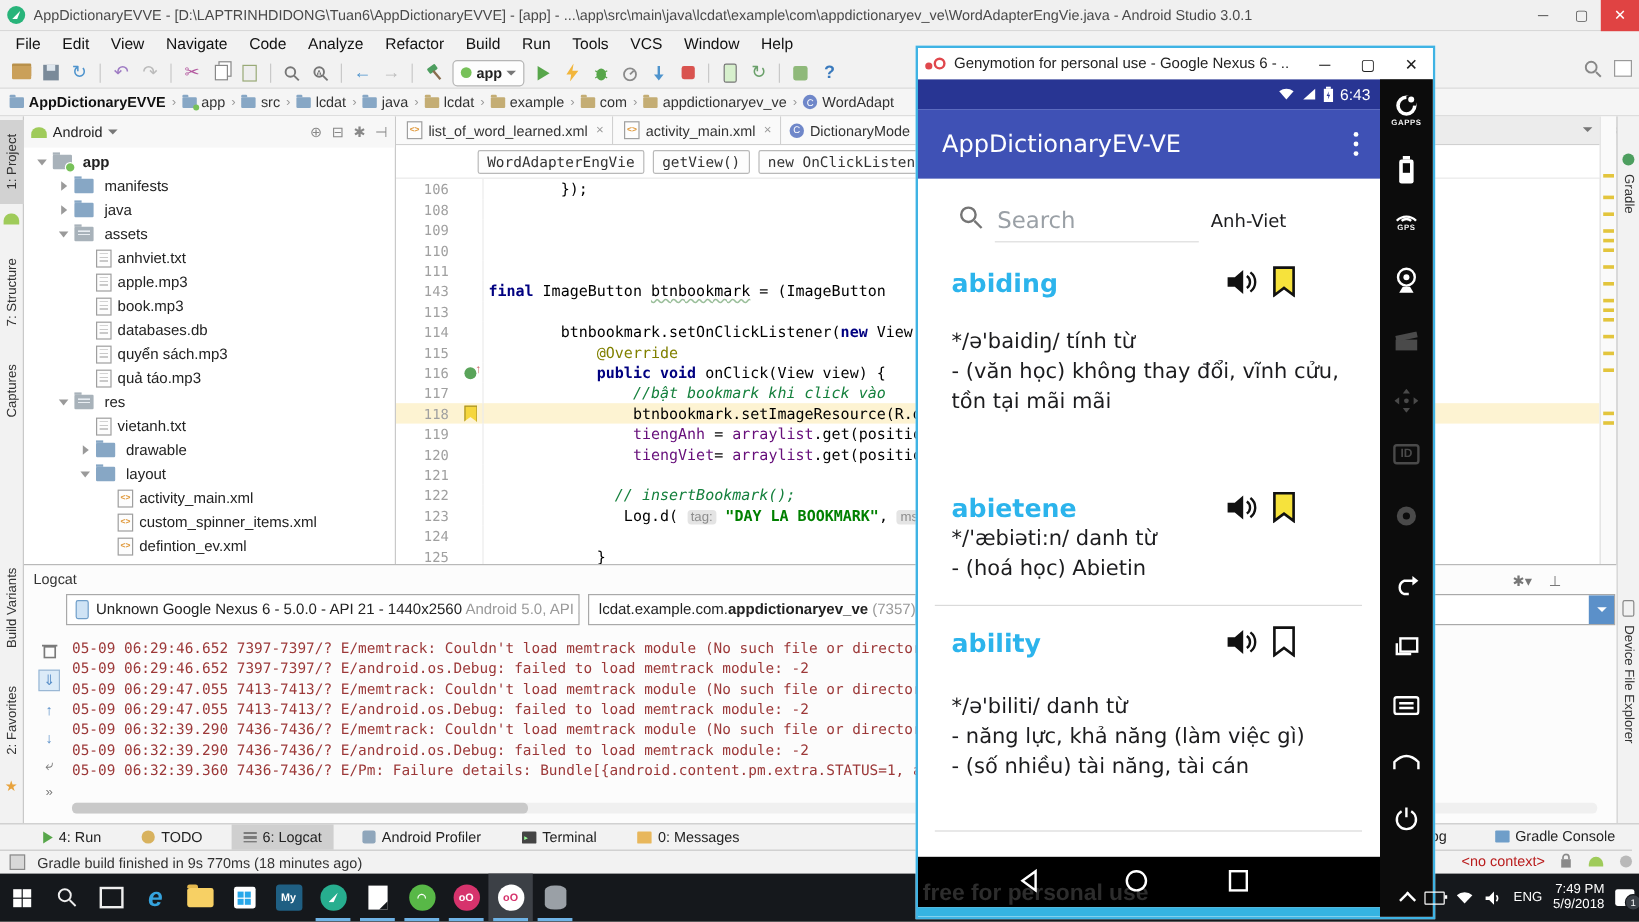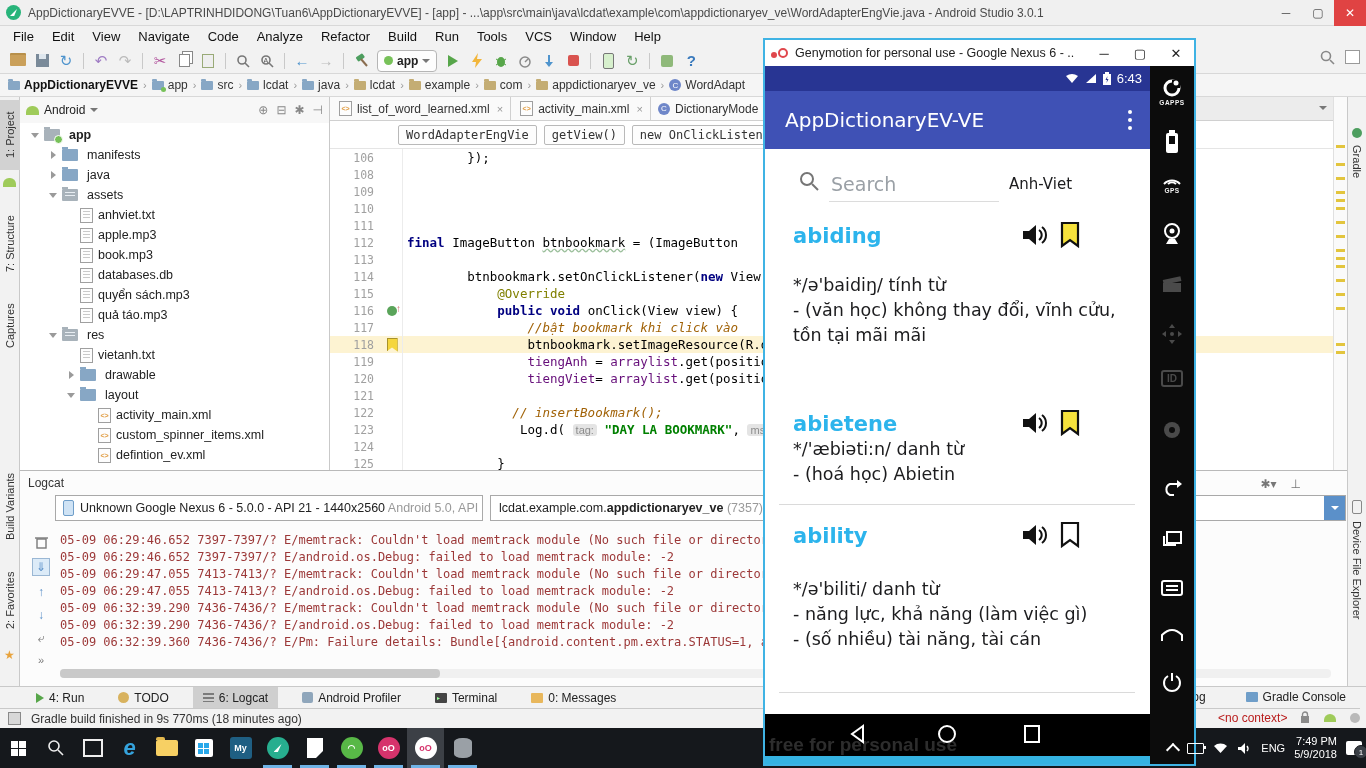--- a/index.html
+++ b/index.html
@@ -81,21 +81,21 @@
   .chipbar{left:330px;top:121px;width:1017px;height:28px;background:#fff;display:flex;align-items:center;gap:7px;
            padding-left:68px;box-sizing:border-box;border-bottom:1px solid #e5e5e5;}
   .chip{border:1px solid #b9b9b9;background:#fdfdfd;border-radius:2px;padding:2px 7px;
         font-family:"DejaVu Sans Mono",monospace;font-size:12px;color:#333;}
   .codearea{left:330px;top:149px;width:1003px;height:321px;background:#fff;overflow:hidden;}
   .crow{height:17px;display:flex;align-items:center;}
   .crow.hl{background:#fdf3d2;}
   .cnum{width:44px;text-align:right;padding-right:8px;color:#a0a0a0;font-family:"DejaVu Sans Mono",monospace;font-size:11.5px;flex:0 0 auto;}
   .cfold{width:20px;flex:0 0 auto;border-right:1px solid #ececec;align-self:stretch;display:flex;align-items:center;justify-content:center;}
   .ctext{white-space:pre;font-family:"DejaVu Sans Mono",monospace;font-size:12.5px;color:#000;padding-left:4px;}
-  .sk{color:#000080;font-weight:bold;} .sc{color:#a16207;font-style:italic;margin-top:12px;} .ss{color:#008000;font-weight:bold;}
+  .sk{color:#000080;font-weight:bold;} .sc{color:#15803d;font-style:italic;margin-top:12px;} .ss{color:#008000;font-weight:bold;}
   .sm{color:#660e7a;} .sa{color:#808000;} .su{text-decoration:underline wavy #9bbf9b;}
   .sh{background:#e4e4e4;color:#8c8c8c;border-radius:3px;padding:0 3px;font-size:11px;font-family:"Liberation Sans",sans-serif;}
   .ovr-ic{width:10px;height:10px;border-radius:50%;background:#5aa45a;position:relative;}
   .ovr-ic::after{content:"↑";position:absolute;left:9px;top:-3px;color:#c66;font-size:10px;}
   .bm-ic{width:9px;height:12px;background:#f5d63d;border:1px solid #a8922a;clip-path:polygon(0 0,100% 0,100% 100%,50% 72%,0 100%);}
   .stripe{left:1333px;top:97px;width:14px;height:373px;background:#fafafa;border-left:1px solid #e0e0e0;box-sizing:border-box;}
   .tick{position:absolute;left:2px;width:9px;height:3px;background:#e3c53d;}
   .rstrip{left:1347px;top:97px;width:19px;height:589px;background:#f2f2f2;border-left:1px solid #c9c9c9;box-sizing:border-box;}
 
   
@@ -544,21 +544,21 @@
         <span class="cnum">110</span>
         <span class="cfold"></span>
         <span class="ctext"><span></span></span>
       </div>
       <div class="crow">
         <span class="cnum">111</span>
         <span class="cfold"></span>
         <span class="ctext"><span></span></span>
       </div>
       <div class="crow">
-        <span class="cnum">112</span>
+        <span class="cnum">143</span>
         <span class="cfold"></span>
         <span class="ctext"><span class="sk">final </span><span>ImageButton </span><span class="su">btnbookmark</span><span> = (ImageButton</span></span>
       </div>
       <div class="crow">
         <span class="cnum">113</span>
         <span class="cfold"></span>
         <span class="ctext"><span></span></span>
       </div>
       <div class="crow">
         <span class="cnum">114</span>

